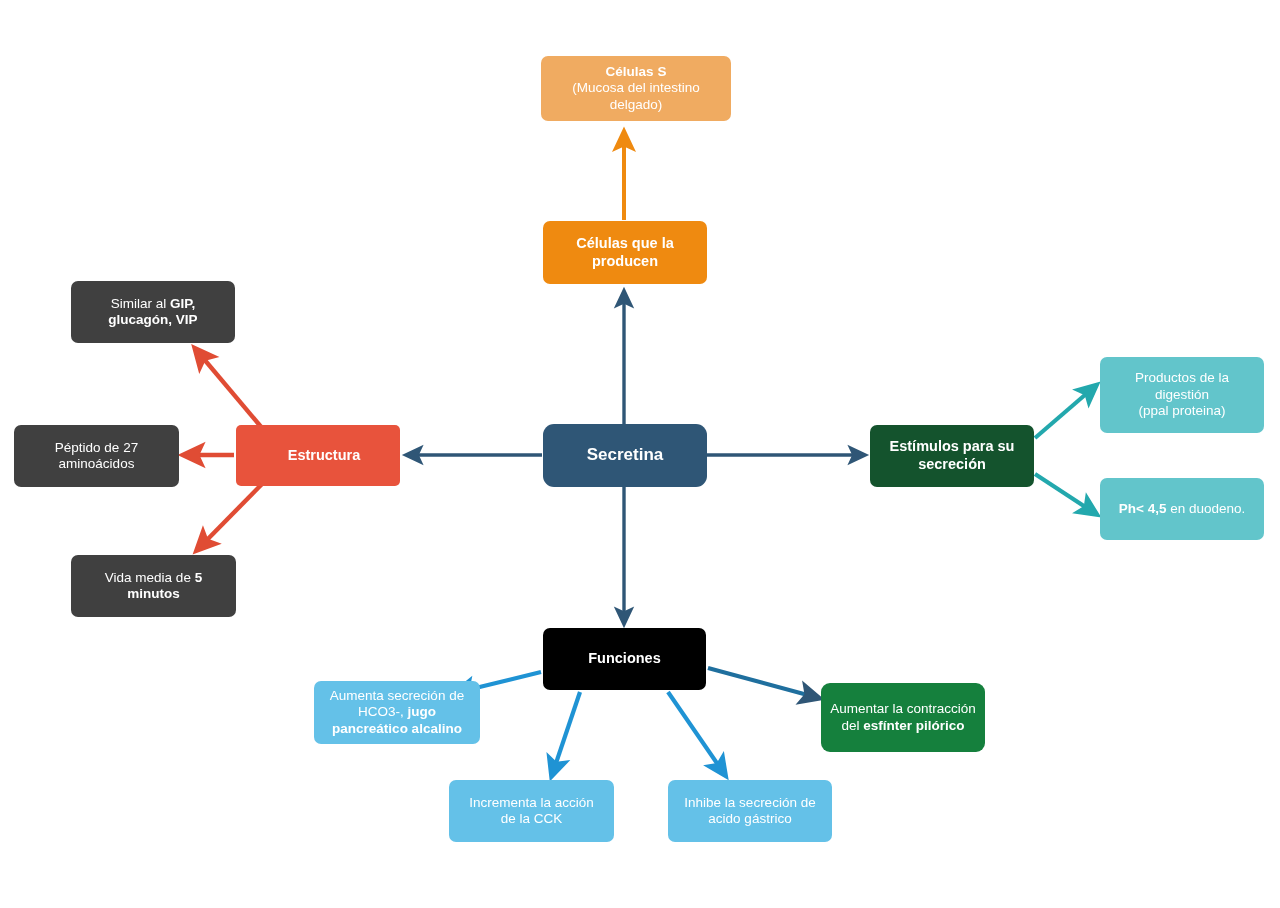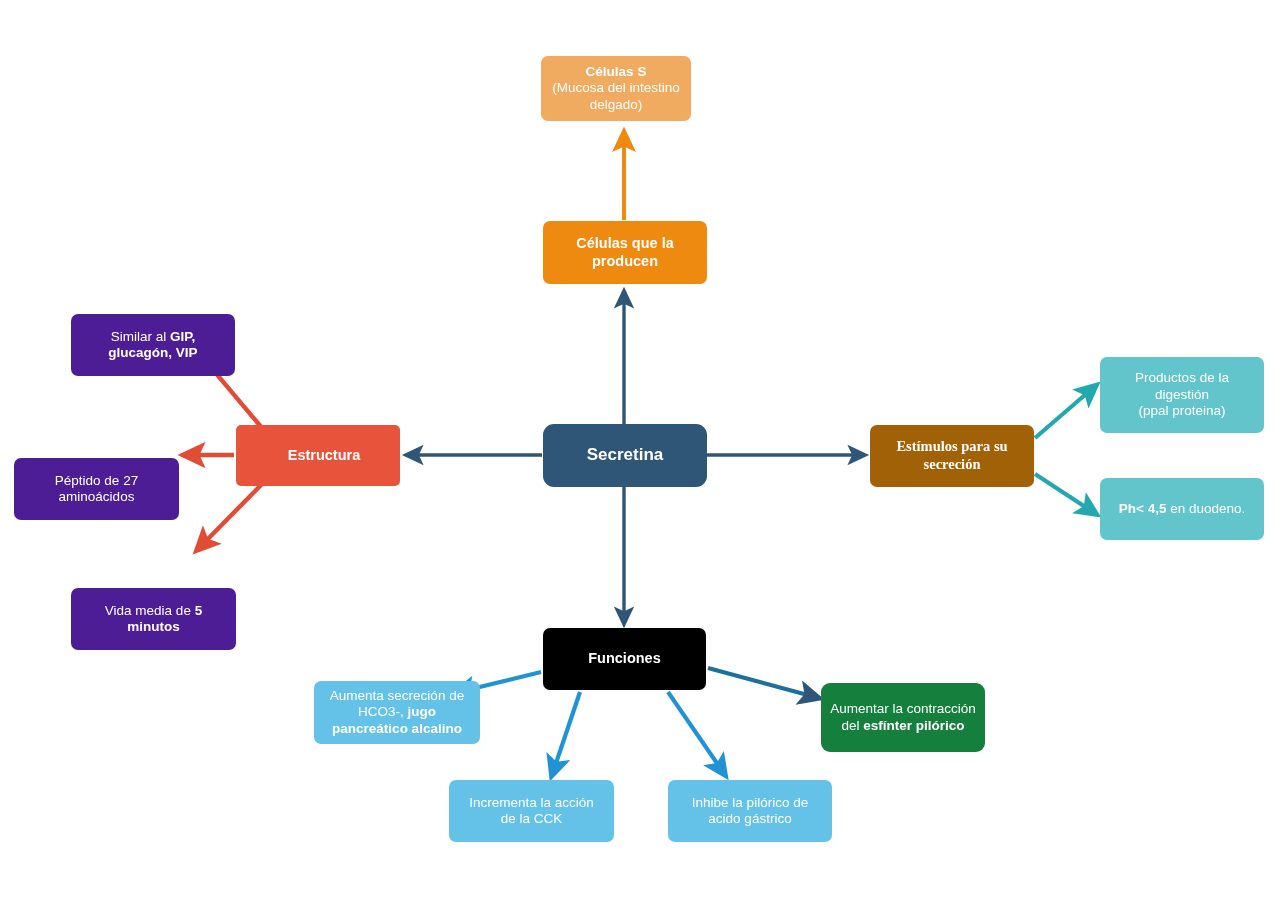--- a/index.html
+++ b/index.html
@@ -39,22 +39,22 @@
   }
   .node .lbl { display: block; width: 100%; }
   .node b { font-weight: bold; }
   .n-root   { background: #2f5676; font-size: 17px; font-weight: bold; border-radius: 11px; }
   .n-branch { font-size: 14.5px; font-weight: bold; }
   .n-leaf   { font-size: 13.5px; font-weight: normal; }
 
   .c-orange-dark { background: #ef8a10; }
   .c-orange-lite { background: #f0ab61; }
   .c-red         { background: #e8533c; border-radius: 5px; padding-left: 20px; }
-  .c-salmon      { background: #4c1d95; margin-top: 33px; }
-  .c-teal        { background: #a16207; font-family: Liberation Serif, serif; }
+  .c-salmon      { background: #404040; }
+  .c-teal        { background: #14532d; }
   .c-teal-lite   { background: #62c5cb; }
   .c-blue        { background: #000000; }
   .c-blue-lite   { background: #64c1e8; }
   .c-blue-bright { background: #15803d; border-radius: 9px; }
 </style>
 </head>
 <body>
 
 <div id="canvas">
 
@@ -98,21 +98,21 @@
   </svg>
 
   <div class="node n-root c-root" style="left:543px; top:424px; width:164px; height:63px; background:#2f5676;">
     <span class="lbl">Secretina</span>
   </div>
 
   <div class="node n-branch c-orange-dark" style="left:543px; top:221px; width:164px; height:63px;">
     <span class="lbl">Células que la producen</span>
   </div>
 
-  <div class="node n-leaf c-orange-lite" style="left:541px; top:56px; width:150px; height:65px;">
+  <div class="node n-leaf c-orange-lite" style="left:541px; top:56px; width:190px; height:65px;">
     <span class="lbl">
       <b>Células S</b><br>
       <span>(Mucosa del intestino</span><br>
       <span>delgado)</span>
     </span>
   </div>
 
   <div class="node n-branch c-red" style="left:236px; top:425px; width:164px; height:61px;">
     <span class="lbl">Estructura</span>
   </div>
@@ -161,21 +161,21 @@
 
   <div class="node n-leaf c-blue-lite" style="left:449px; top:780px; width:165px; height:62px;">
     <span class="lbl">
       <span>Incrementa la acción</span><br>
       <span>de la CCK</span>
     </span>
   </div>
 
   <div class="node n-leaf c-blue-lite" style="left:668px; top:780px; width:164px; height:62px;">
     <span class="lbl">
-      <span>Inhibe la pilórico de</span><br>
+      <span>Inhibe la secreción de</span><br>
       <span>acido gástrico</span>
     </span>
   </div>
 
   <div class="node n-leaf c-blue-bright" style="left:821px; top:683px; width:164px; height:69px;">
     <span class="lbl"><span>Aumentar la contracción del </span><b>esfínter pilórico</b></span>
   </div>
 
 </div>
 

